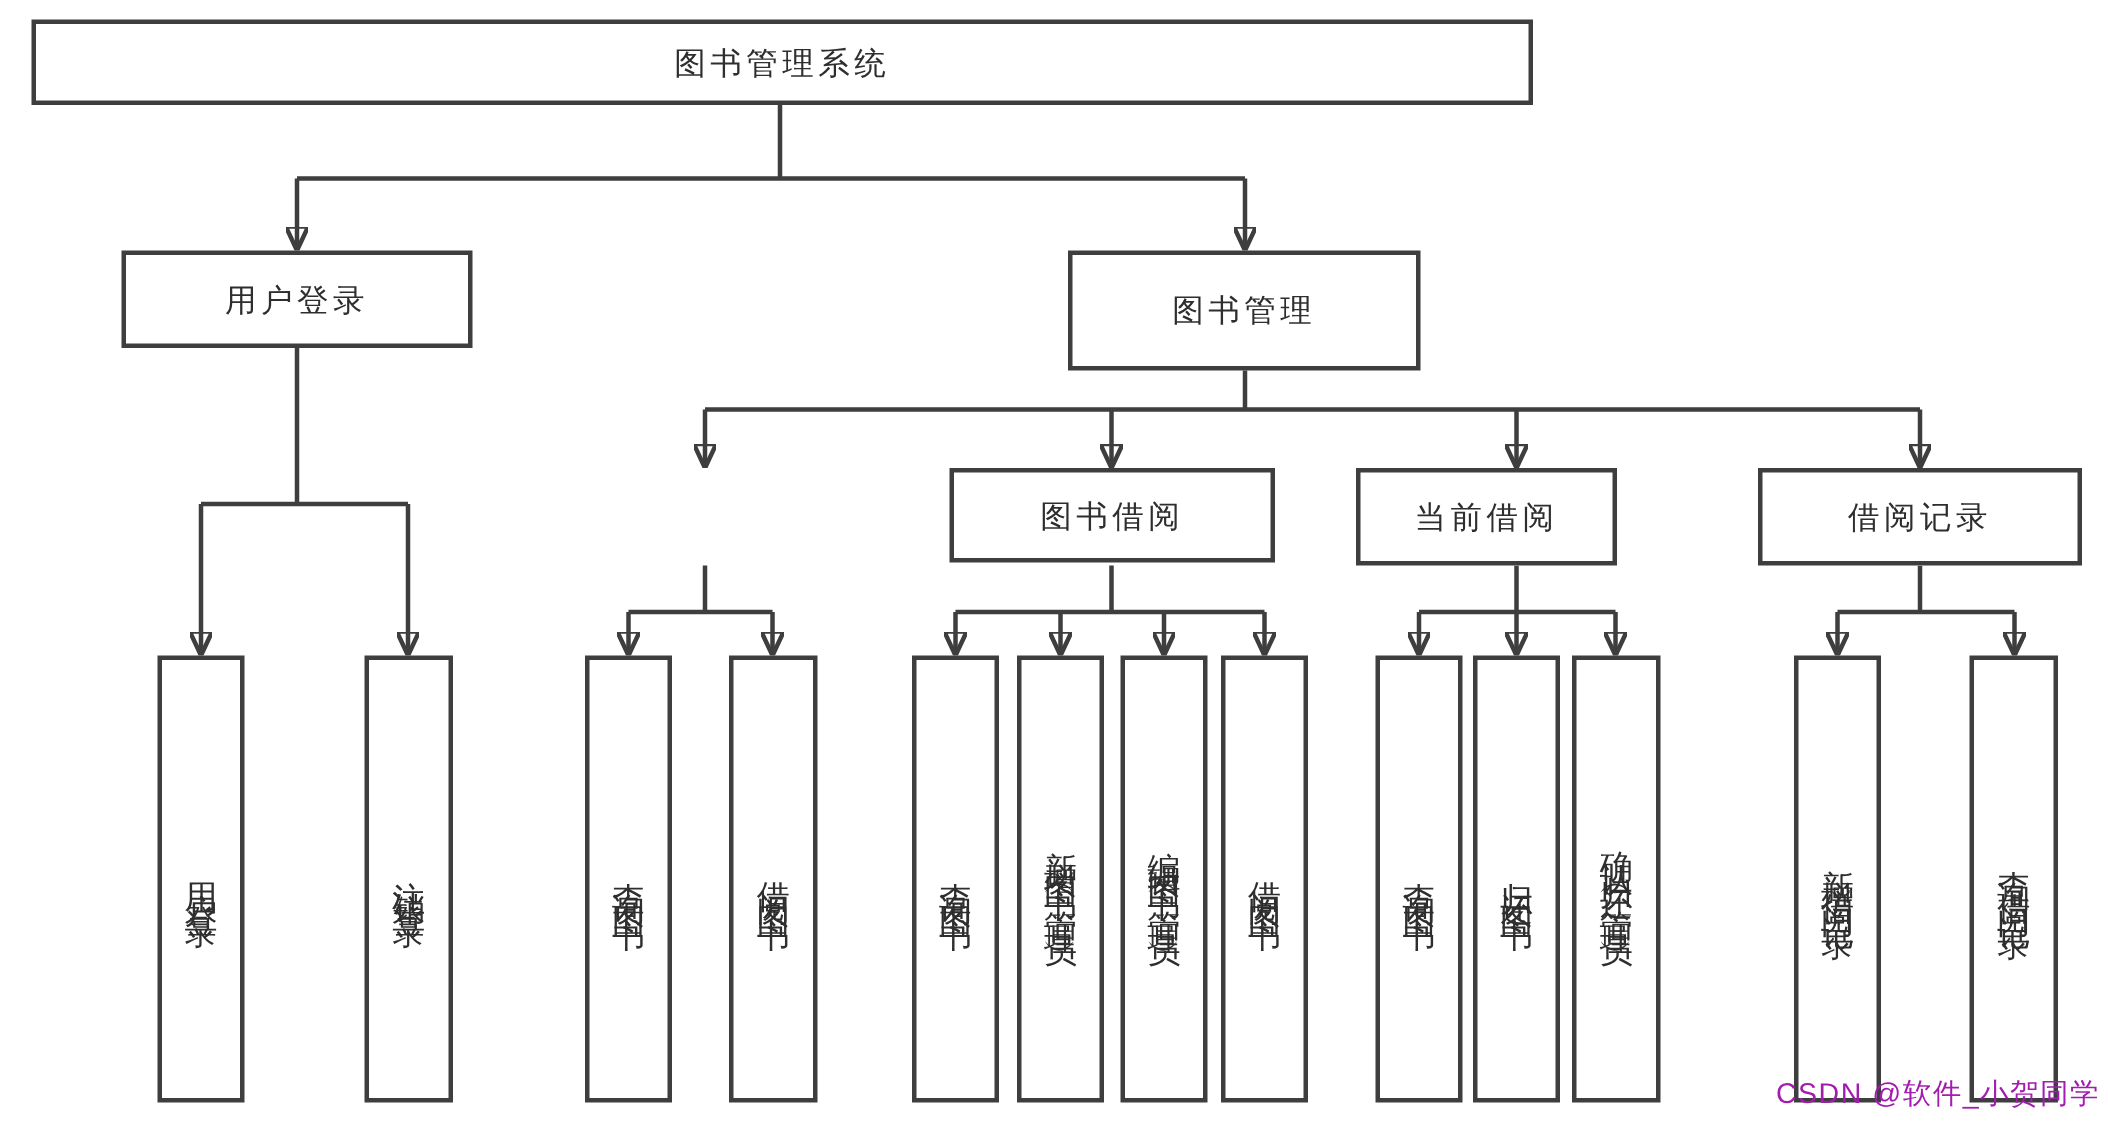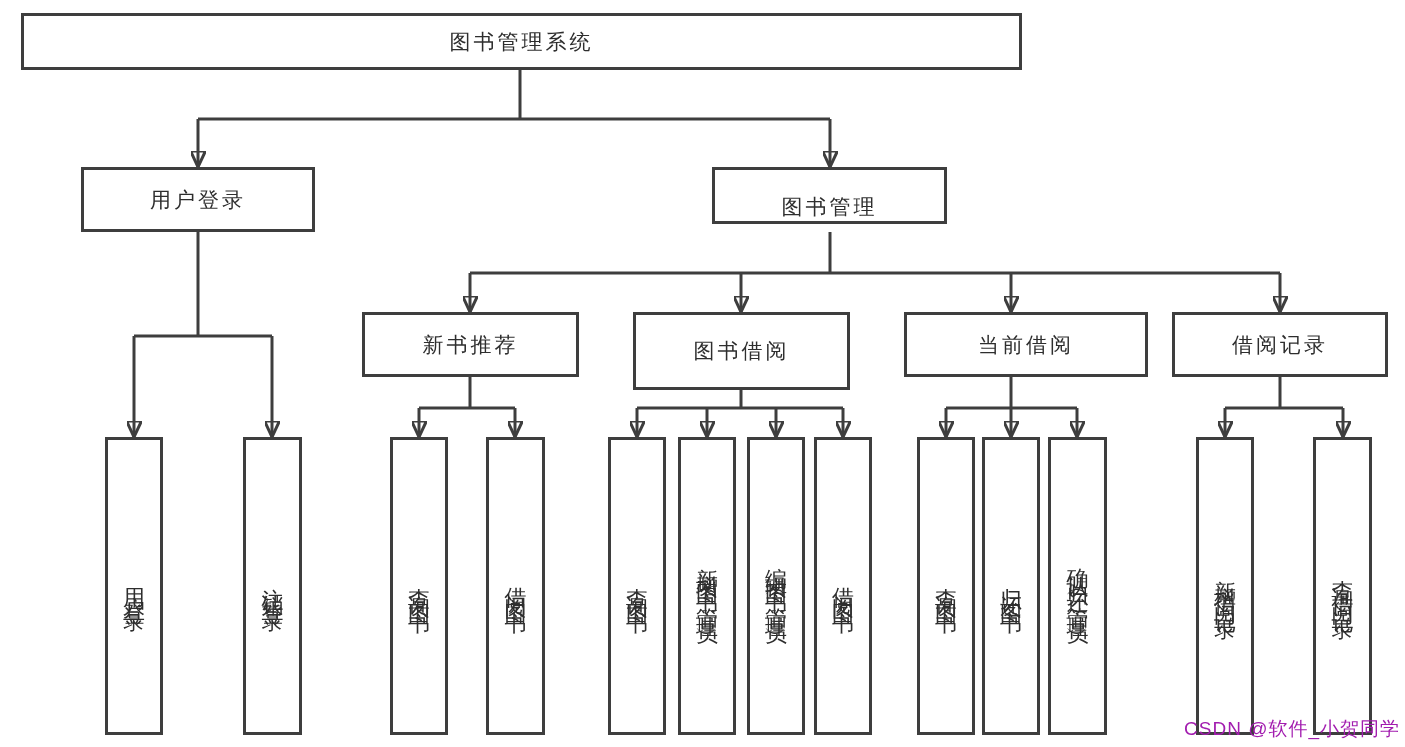--- a/index.html
+++ b/index.html
@@ -108,31 +108,28 @@
     <path d="M1343 408 V437" marker-end="url(#arr)"></path>
   </svg>
 
   <div class="node h" style="left:21px; top:13px; width:1001px; height:57px;">
     <span>图书管理系统</span>
   </div>
 
   <div class="node h" style="left:81px; top:167px; width:234px; height:65px;">
     <span>用户登录</span>
   </div>
-  <div class="node h" style="left:712px; top:167px; width:235px; height:57px;align-items:flex-end;">
+  <div class="node h" style="left:712px; top:167px; width:235px; height:80px;">
     <span>图书管理</span>
   </div>
 
-  <div class="node h" style="left:362px; top:312px; width:217px; height:65px;">
-    <span>新书推荐</span>
-  </div>
-  <div class="node h" style="left:633px; top:312px; width:217px; height:78px;">
+  <div class="node h" style="left:633px; top:312px; width:217px; height:63px;">
     <span>图书借阅</span>
   </div>
-  <div class="node h" style="left:904px; top:312px; width:244px; height:65px;">
+  <div class="node h" style="left:904px; top:312px; width:174px; height:65px;">
     <span>当前借阅</span>
   </div>
   <div class="node h" style="left:1172px; top:312px; width:216px; height:65px;">
     <span>借阅记录</span>
   </div>
 
   <div class="node v" style="left:105px; top:437px; width:58px; height:298px;">
     <span>用户登录</span>
   </div>
   <div class="node v" style="left:243px; top:437px; width:59px; height:298px;">

